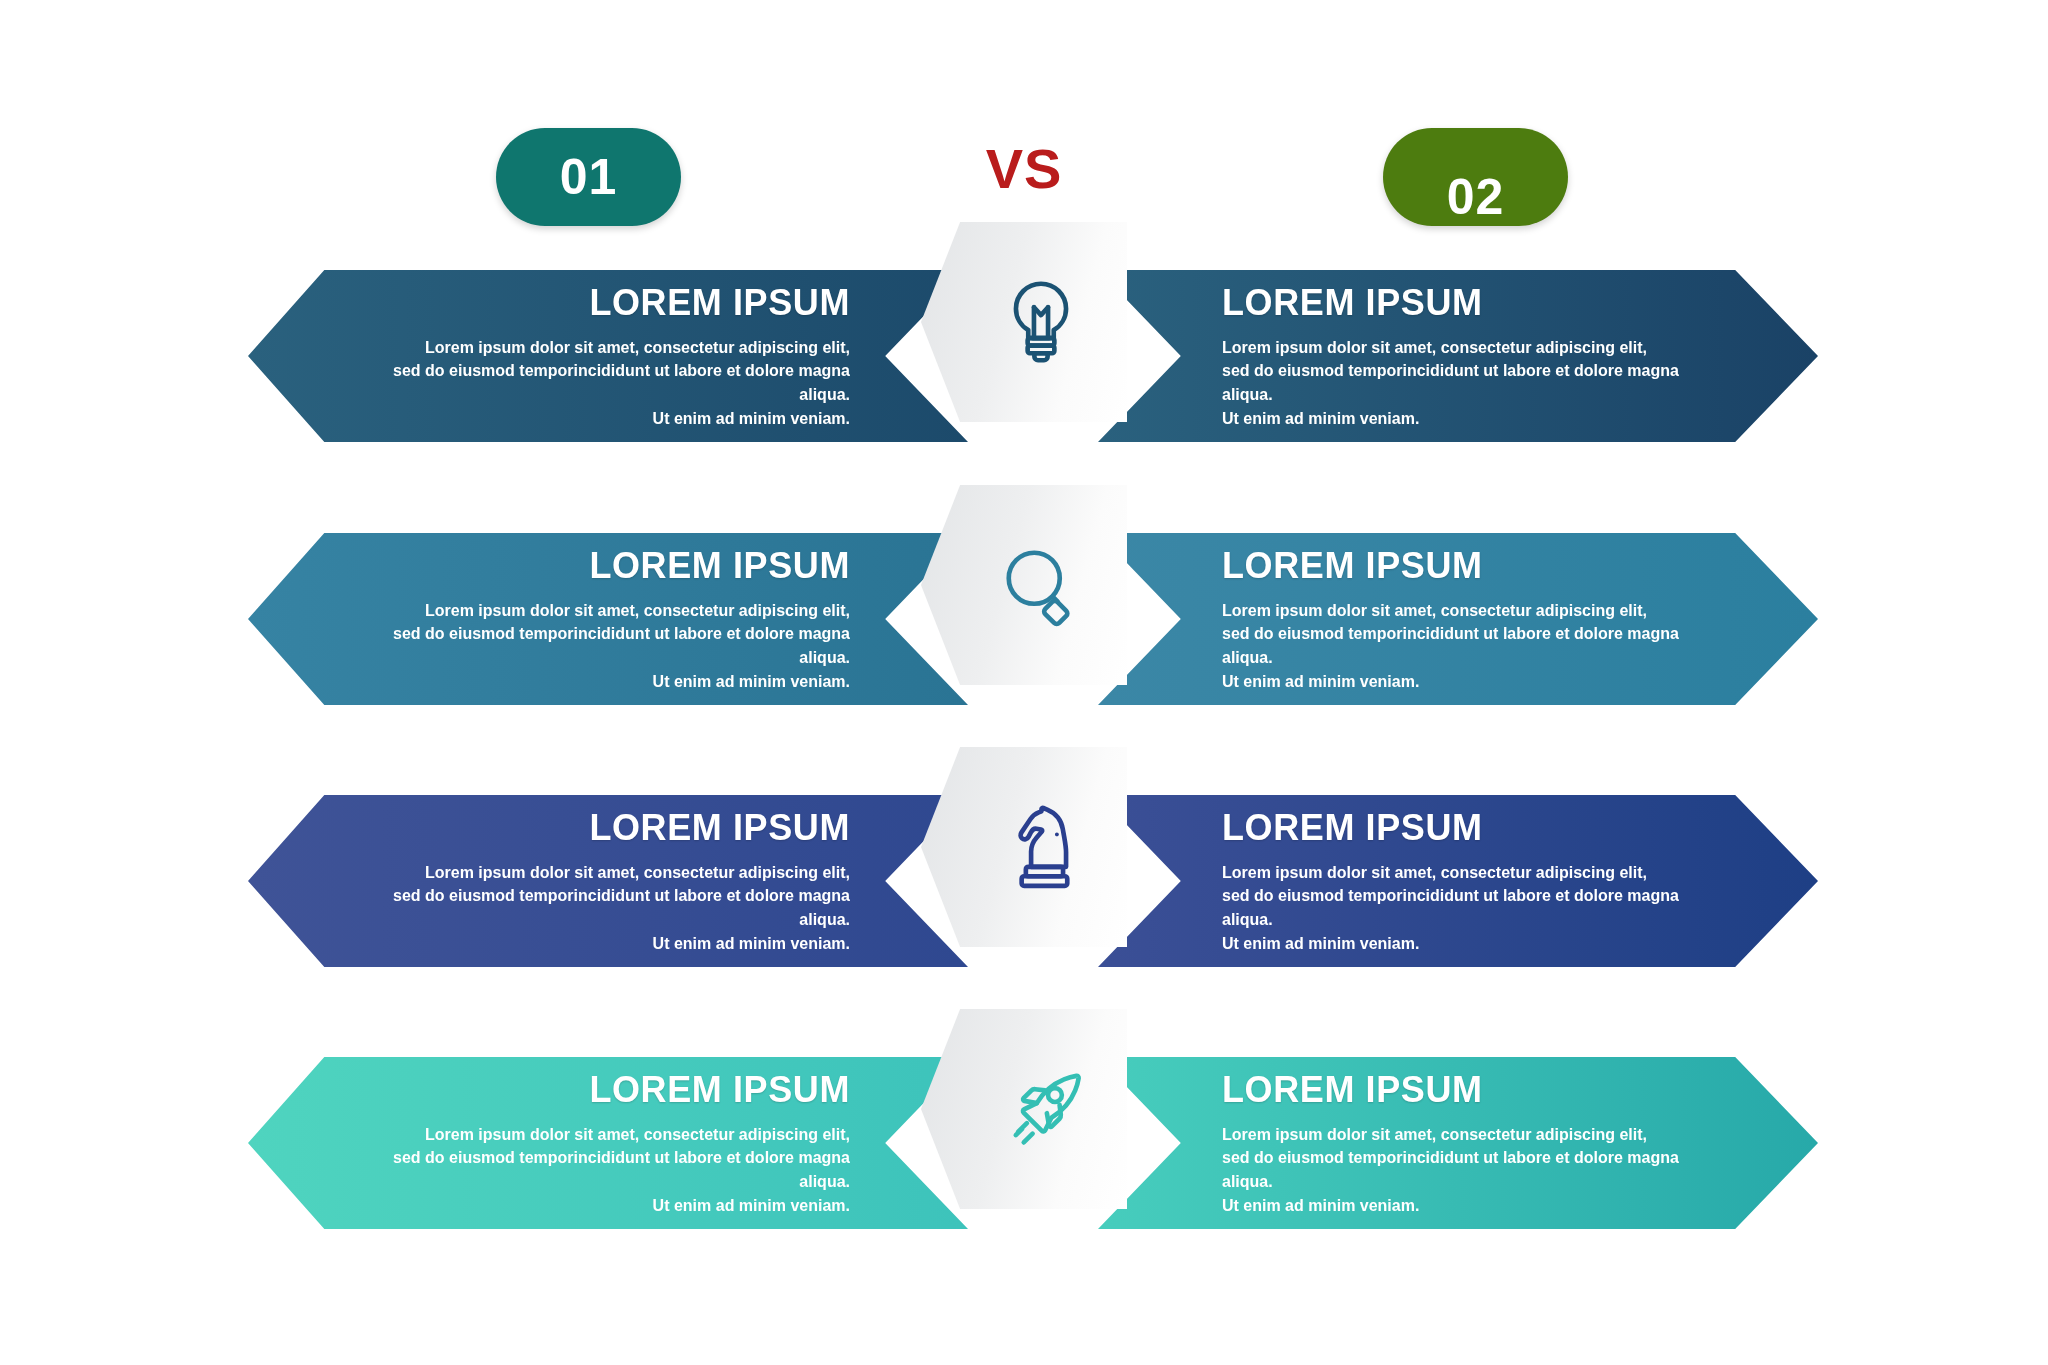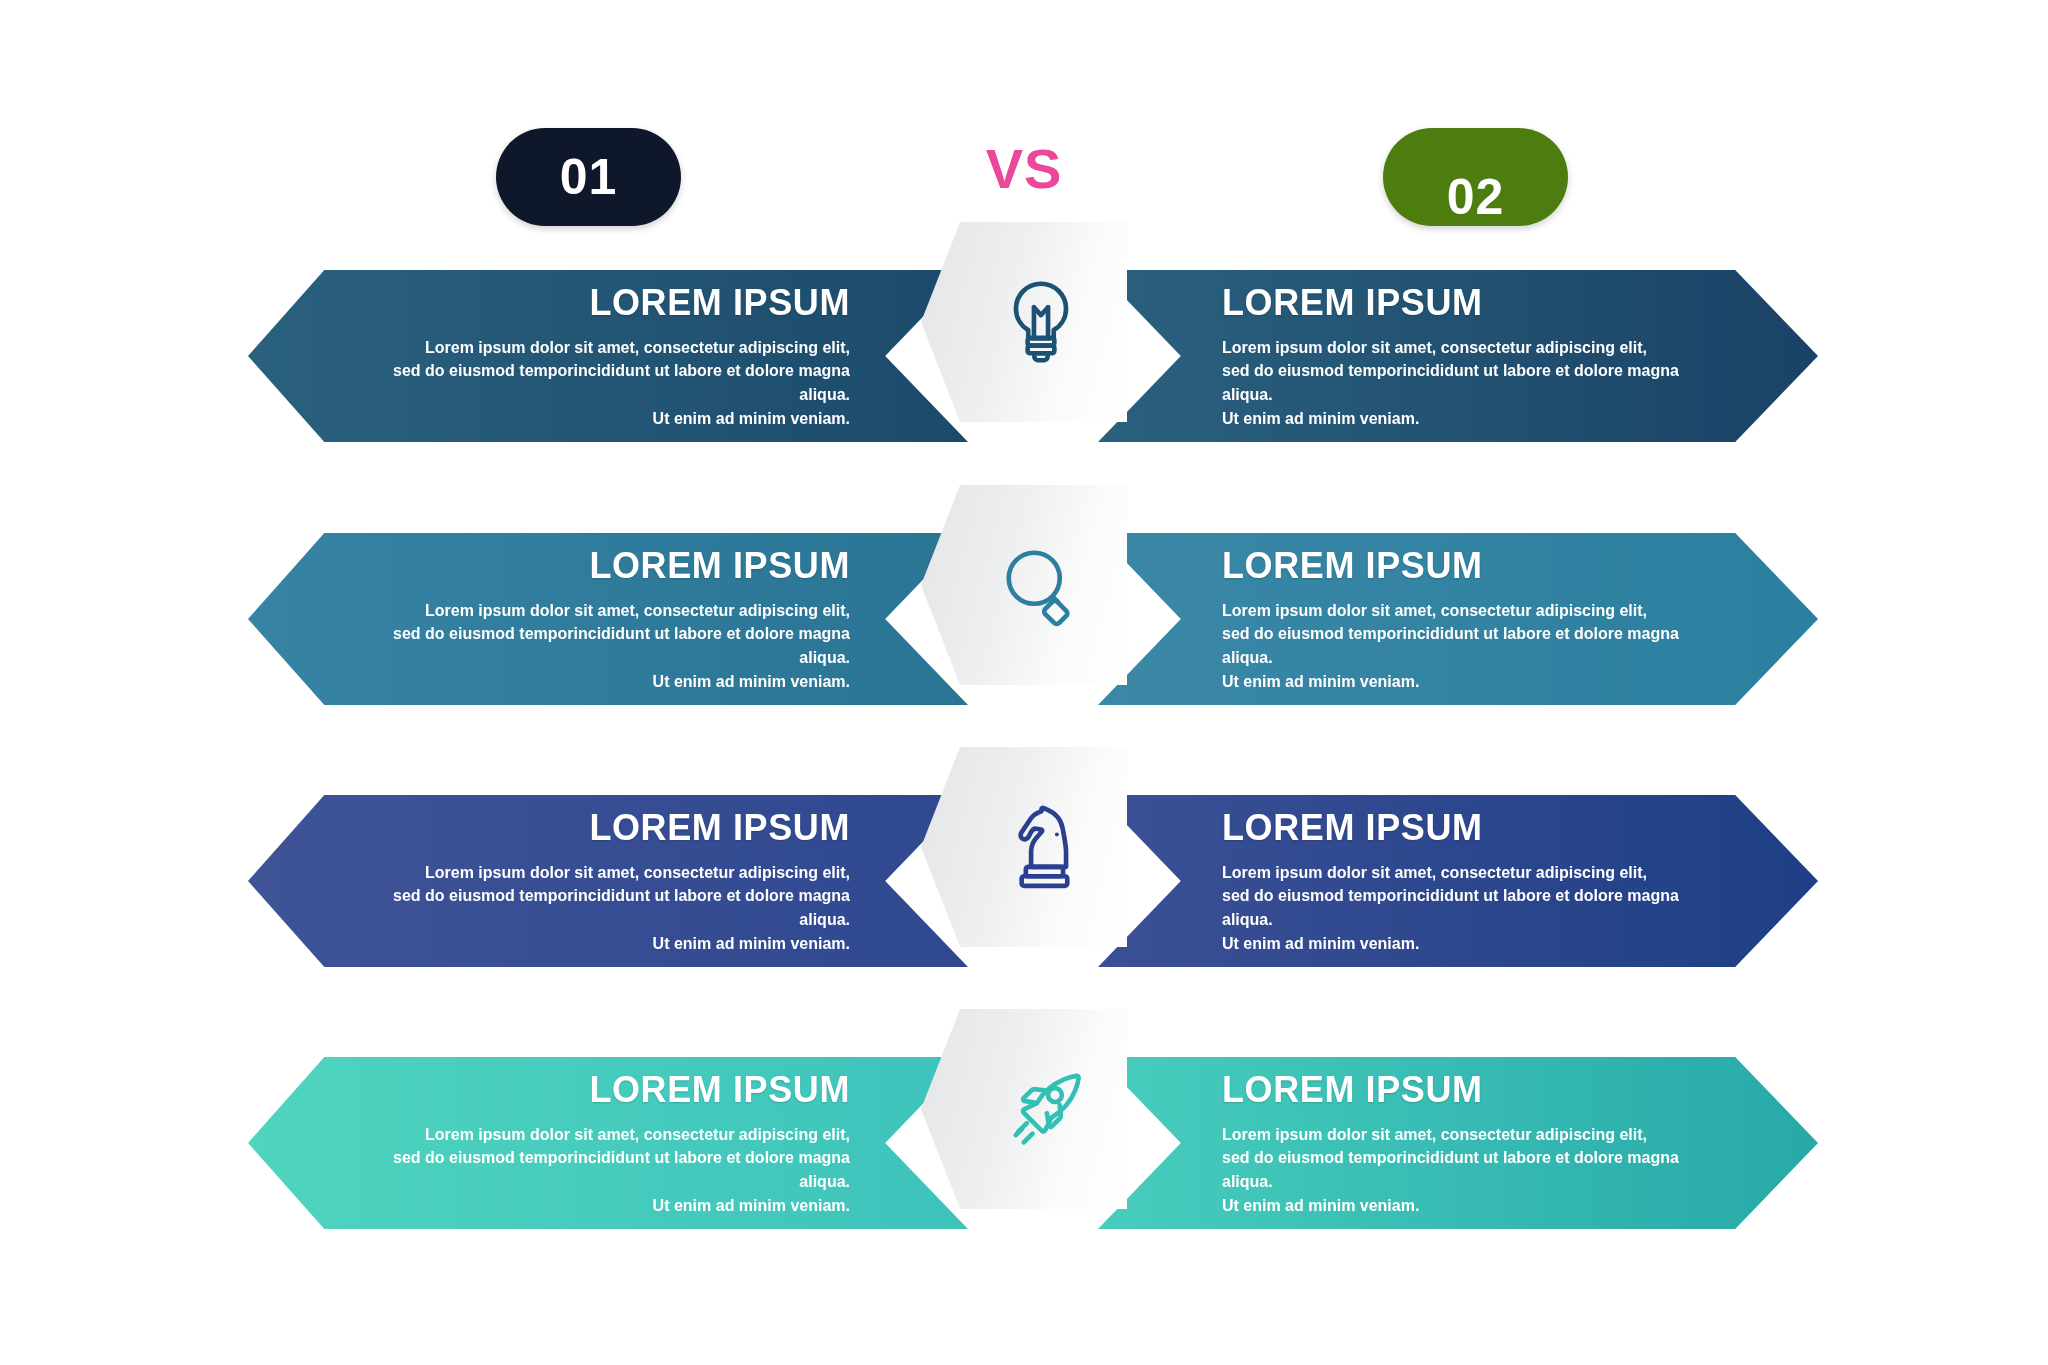--- a/index.html
+++ b/index.html
@@ -77,24 +77,24 @@
   .row.r4 .hex { top: -48px; }
   .hex-icon { width: 96px; height: 96px; margin-left: 34px; }
   .hex-icon svg { width: 100%; height: 100%; display: block; }
 </style>
 </head>
 <body>
 
 <div id="stage">
 
   <div class="header-row">
-    <div class="num-badge left" style="background: #0f172a;">
+    <div class="num-badge left" style="background: #0f766e;">
       <span>01</span>
     </div>
-    <div class="vs-label" style="color: #ec4899;">VS</div>
+    <div class="vs-label" style="color: #b91c1c;">VS</div>
     <div class="num-badge right" style="background: #4d7c0f; align-items: flex-end;">
       <span>02</span>
     </div>
   </div>
 
   <div class="row r1">
     <div class="bar bar-left" style="background: linear-gradient(90deg, rgb(42, 97, 126) 0%, rgb(28, 74, 107) 100%);">
       <div class="bar-text">
         <div class="bar-title">LOREM IPSUM</div>
         <div class="bar-body">

